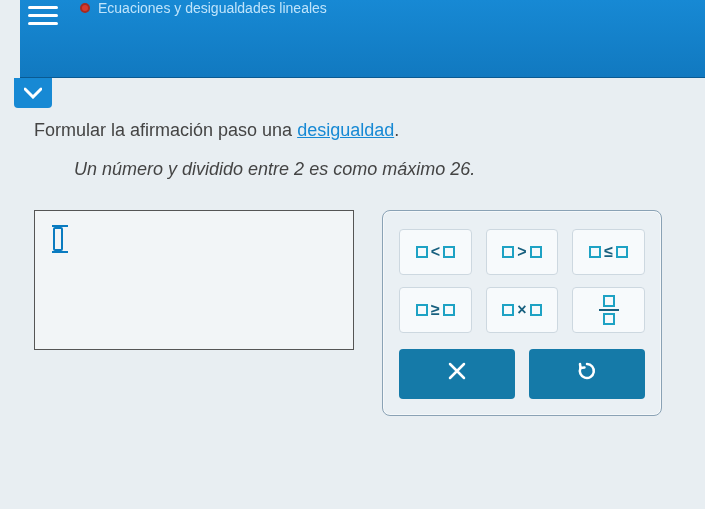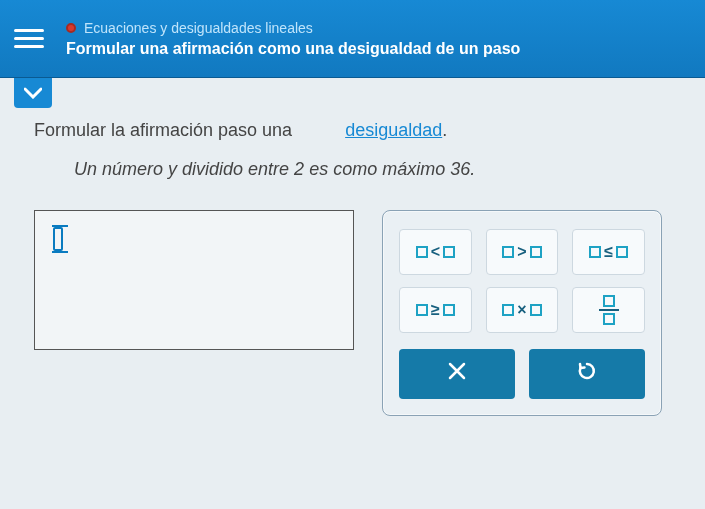--- a/index.html
+++ b/index.html
@@ -8,24 +8,25 @@
     background: #e8eef2;
     width: 705px;
     height: 509px;
     overflow: hidden;
     position: relative;
   }
   .header {
     background: linear-gradient(180deg, #1789d4 0%, #1179c0 100%);
     height: 78px;
     display: flex;
-    align-items: center;
-    padding: 0 14px;
+    align-items: flex-start;
+    padding: 0 8px;
     color: #fff;
     border-bottom: 1px solid #0a5a92;
+    margin-left: 20px;
   }
   .hamburger {
     width: 30px;
     height: 30px;
     display: flex;
     flex-direction: column;
     justify-content: center;
     gap: 5px;
     margin-right: 22px;
     cursor: pointer;
@@ -75,21 +76,20 @@
   }
   .instruction {
     font-size: 18px;
     color: #444;
     margin-bottom: 18px;
   }
   .link {
     color: #1789d4;
     text-decoration: underline;
     cursor: pointer;
-    margin-left: 48px;
   }
   .statement {
     font-size: 18px;
     font-style: italic;
     color: #444;
     margin-left: 40px;
     margin-bottom: 30px;
   }
   .workspace {
     display: flex;
@@ -187,35 +187,34 @@
   <div class="hamburger">
     <span></span>
       <span></span>
       <span></span>
   </div>
   <div class="header-text">
     <div class="breadcrumb">
       <span class="red-dot"></span>
       <span>Ecuaciones y desigualdades lineales</span>
     </div>
-    <div class="title">Formular una afirmación como una desigualdad de un paso</div>
   </div>
 </div>
 
 <div class="chevron-tab">
   <svg width="18" height="12" viewBox="0 0 18 12">
       <path d="M1 2 L9 10 L17 2" stroke="#fff" stroke-width="3" fill="none" stroke-linecap="round"></path>
     </svg>
 </div>
 
 <div class="content">
   <p class="instruction">
     <span>Formular la afirmación paso una </span><a class="link">desigualdad</a><span>.</span>
   </p>
-  <p class="statement">Un número y dividido entre 2 es como máximo 36.</p>
+  <p class="statement">Un número y dividido entre 2 es como máximo 26.</p>
 
   <div class="workspace">
     <div class="answer-box">
       <div class="cursor-box"></div>
     </div>
 
     <div class="keypad">
       <div class="key-grid">
         <div class="key">
           <span class="sq"></span>

